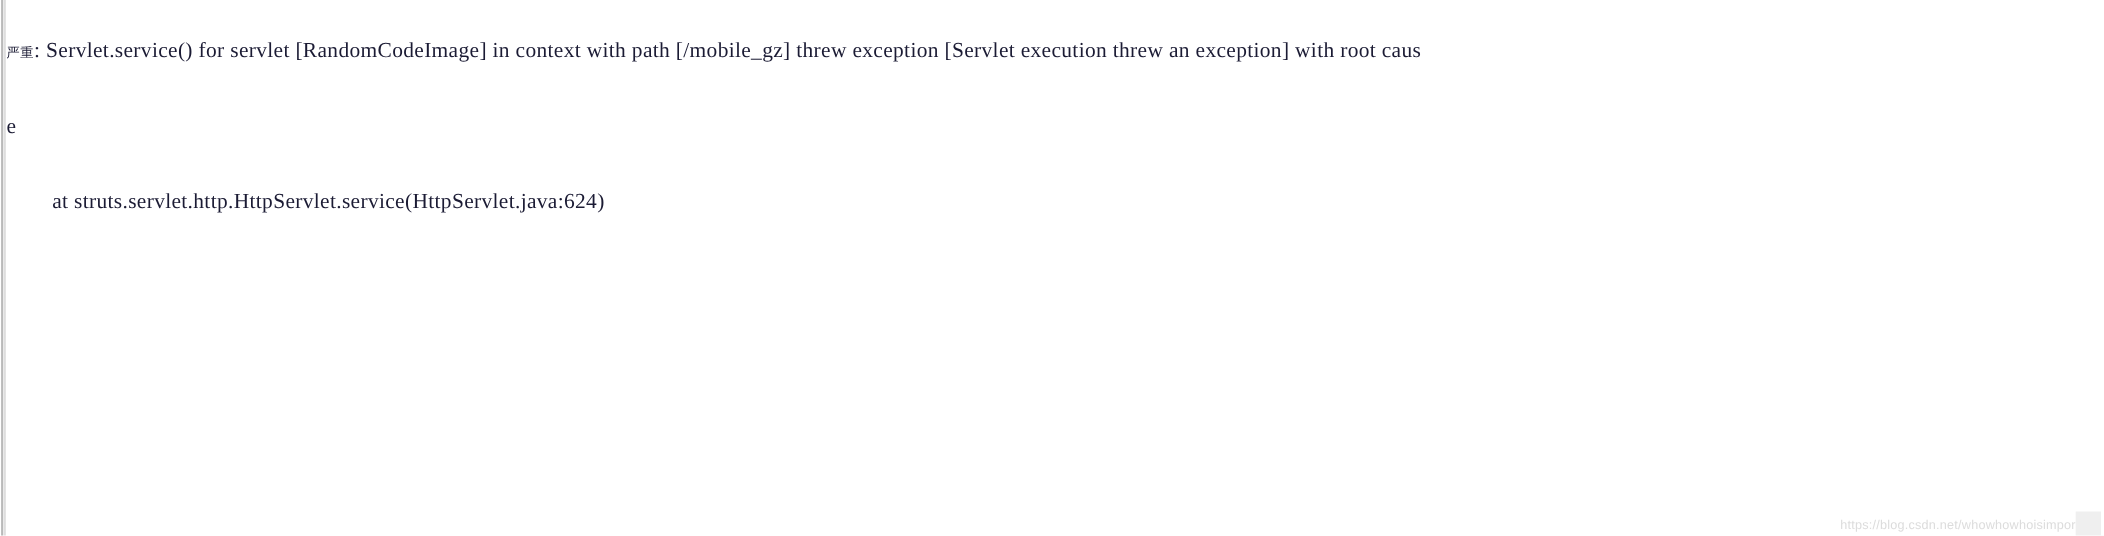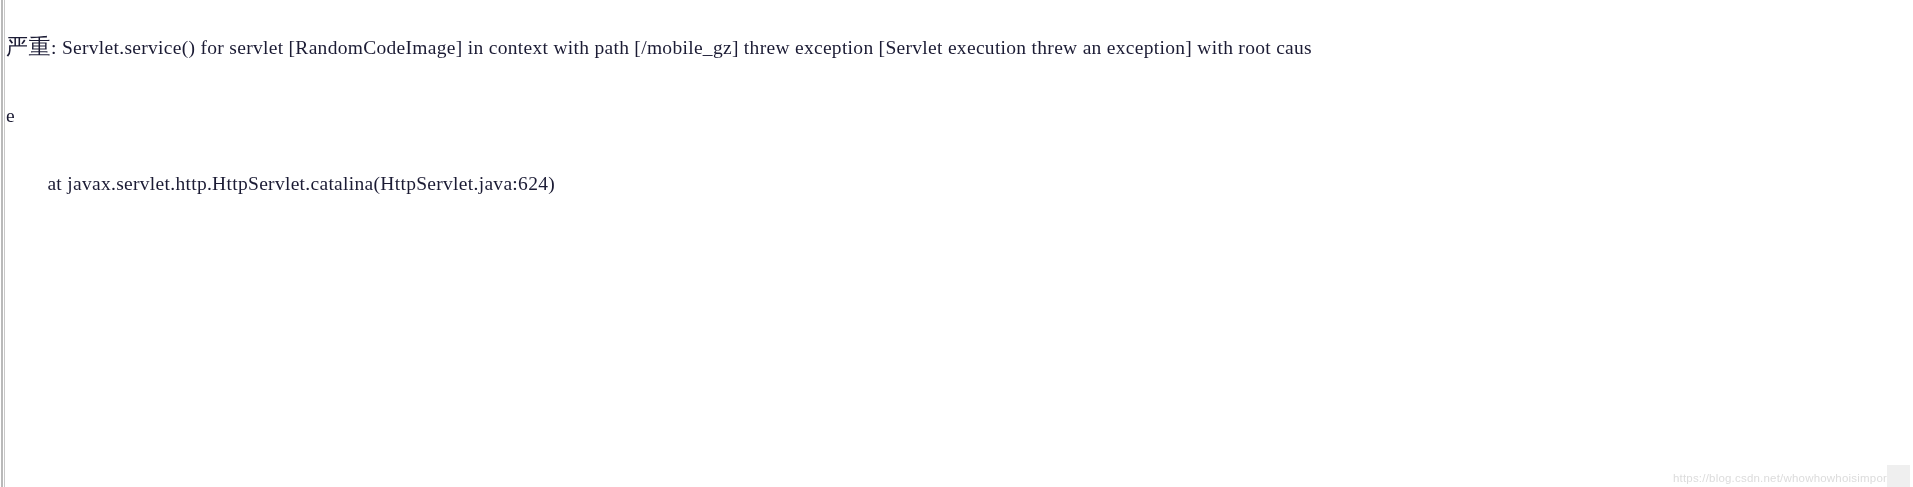--- a/index.html
+++ b/index.html
@@ -62,22 +62,22 @@
     white-space: pre;
     height: 22.7px;
     color: #1b1b34;
   }
 
   .log-line.clipped {
     color: #2b2b4a;
   }
 
   .cjk {
-    font-family: Liberation Serif, serif;
-    font-size: 22px;
+    font-family: Liberation Mono, monospace;
+    font-size: 12px;
     letter-spacing: 0.5px;
   }
 
   
   #watermark {
     position: absolute;
     right: 6px;
     bottom: 3px;
     font-family: "Liberation Sans", sans-serif;
     font-size: 11.5px;
@@ -110,21 +110,21 @@
 
 <div id="console-pane">
 
   <div id="left-gutter">
     <div id="left-gutter-shadow"></div>
   </div>
 
   <div id="log-body">
     <span class="log-line"><span class="cjk">严重</span>: Servlet.service() for servlet [RandomCodeImage] in context with path [/mobile_gz] threw exception [Servlet execution threw an exception] with root caus</span>
     <span class="log-line">e</span>
-    <span class="log-line">	at javax.servlet.http.HttpServlet.catalina(HttpServlet.java:624)</span>
+    <span class="log-line">	at struts.servlet.http.HttpServlet.service(HttpServlet.java:624)</span>
     
     
     
     
     
     
     
     
     
     

